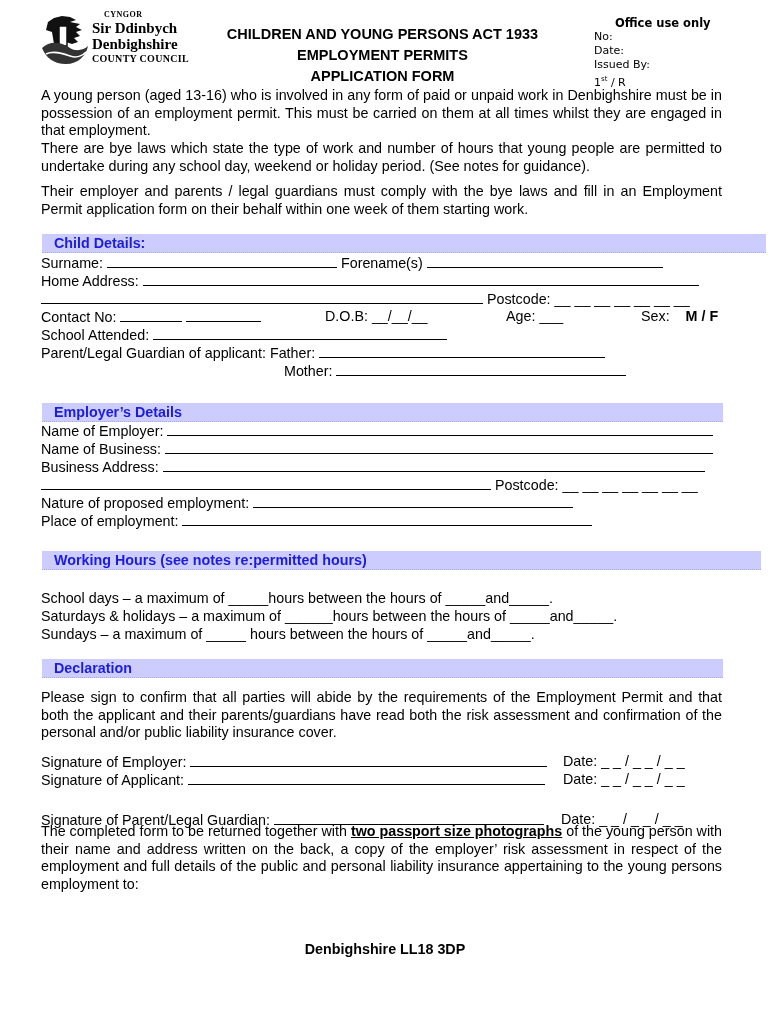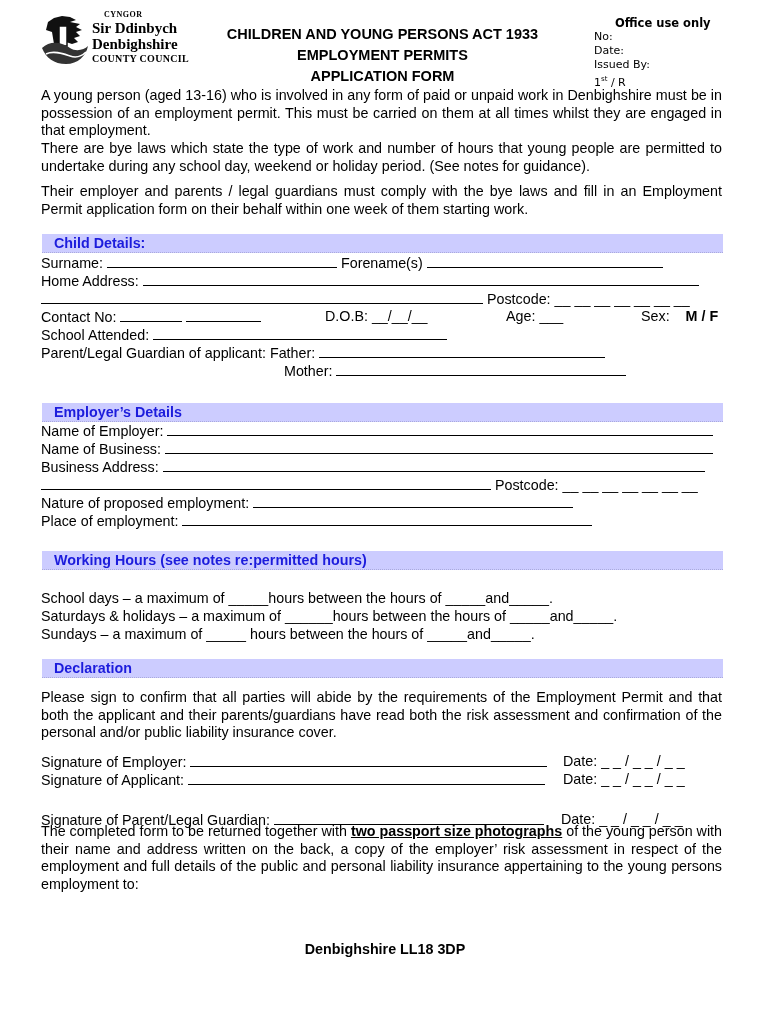--- a/index.html
+++ b/index.html
@@ -51,21 +51,21 @@
   <div>No:</div>
   <div>Date:</div>
   <div>Issued By:</div>
   <div><span>1</span><sup style="font-size:7px">st</sup><span> / R</span></div>
 </div>
 
 <div class="abs para" style="top:87px;">A young person (aged 13-16) who is involved in any form of paid or unpaid work in Denbighshire must be in possession of an employment permit. This must be carried on them at all times whilst they are engaged in that employment.</div>
 <div class="abs para" style="top:140px;">There are bye laws which state the type of work and number of hours that young people are permitted to undertake during any school day, weekend or holiday period. (See notes for guidance).</div>
 <div class="abs para" style="top:183px;">Their employer and parents / legal guardians must comply with the bye laws and fill in an Employment Permit application form on their behalf within one week of them starting work.</div>
 
-<div class="abs section" style="top:234px;">
+<div class="abs section" style="top:234px;padding-left:43px;">
     <span>Child Details:</span>
   </div>
 
 <div class="abs txt" style="left:41px; top:253px;">
   <span>Surname:</span>
   <span class="line" style="width:230px;"></span>
   <span>Forename(s)</span>
   <span class="line" style="width:236px;"></span>
 </div>
 <div class="abs txt" style="left:41px; top:271px;">
@@ -131,21 +131,21 @@
 </div>
 <div class="abs txt" style="left:41px; top:493px;">
   <span>Nature of proposed employment:</span>
   <span class="line" style="width:320px;"></span>
 </div>
 <div class="abs txt" style="left:41px; top:511px;">
   <span>Place of employment:</span>
   <span class="line" style="width:410px;"></span>
 </div>
 
-<div class="abs section" style="top:551px;">
+<div class="abs section" style="top:551px;padding-left:38px;">
     <span>Working Hours (see notes re:permitted hours)</span>
   </div>
 
 <div class="abs txt" style="left:41px; top:589px;">
   <span>School days – a maximum of </span><span>_____</span><span>hours between the hours of </span><span>_____</span><span>and</span><span>_____</span><span>.</span>
 </div>
 <div class="abs txt" style="left:41px; top:607px;">
   <span>Saturdays &amp; holidays – a maximum of </span><span>______</span><span>hours between the hours of </span><span>_____</span><span>and</span><span>_____</span><span>.</span>
 </div>
 <div class="abs txt" style="left:41px; top:625px;">

